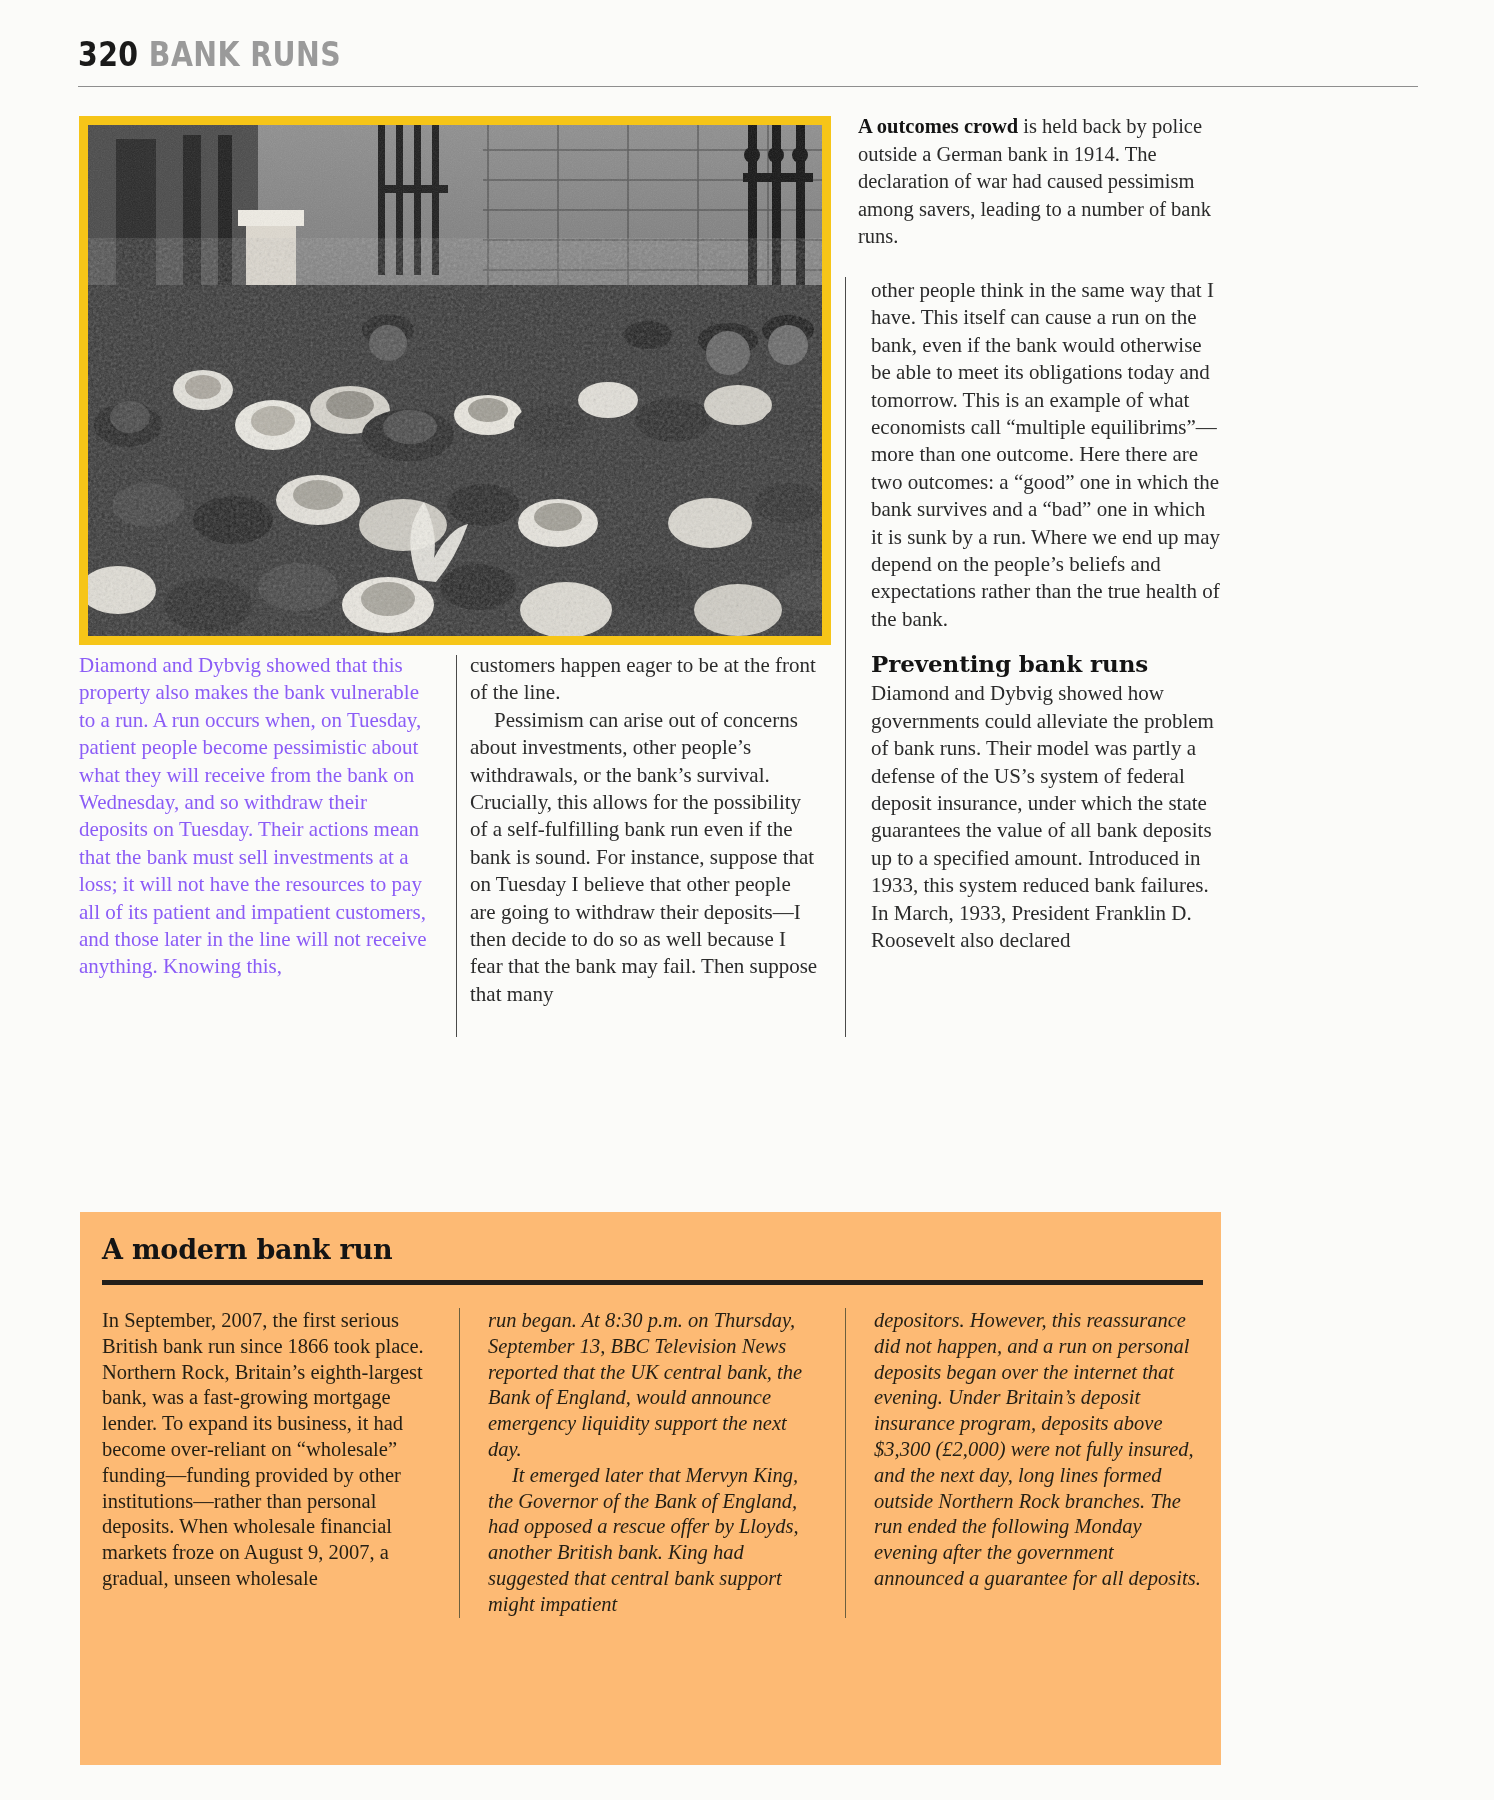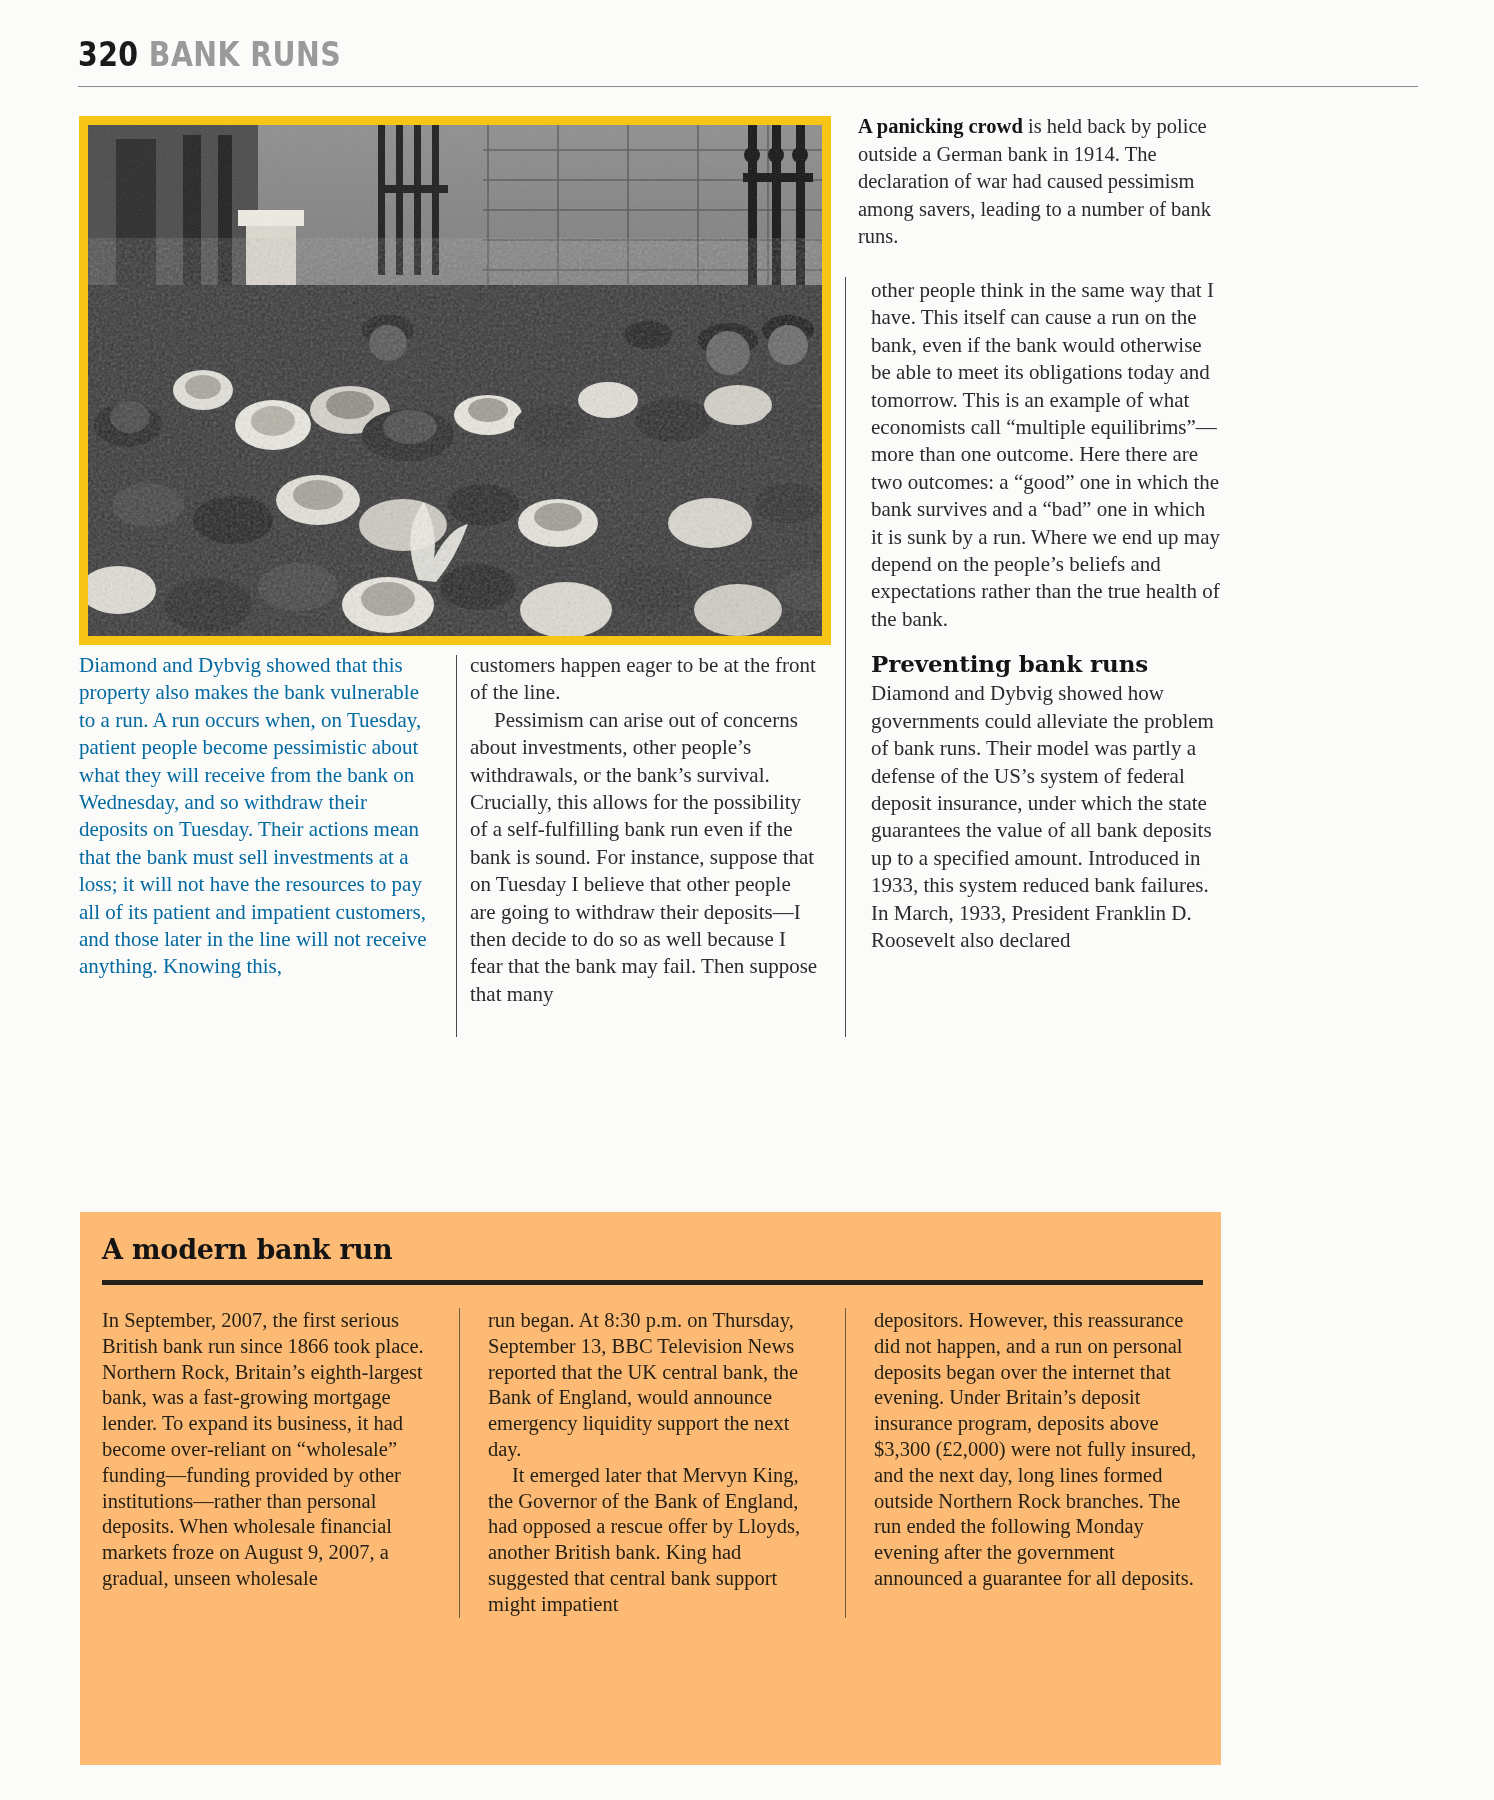--- a/index.html
+++ b/index.html
@@ -128,21 +128,21 @@
   }
 
   
   .col-a {
     position: absolute;
     left: 79px;
     top: 652px;
     width: 352px;
     font-size: 21px;
     line-height: 27.4px;
-    color: #0369a1;
+    color: #8b5cf6;
   }
   .col-b {
     position: absolute;
     left: 470px;
     top: 652px;
     width: 350px;
     font-size: 21px;
     line-height: 27.4px;
     color: #2b2b2b;
   }
@@ -197,20 +197,21 @@
     font-size: 20.5px;
     line-height: 25.8px;
     color: #241f14;
   }
   .sb-col p { margin: 0; }
   .sb-col.c2, .sb-col.c3 {
     border-left: 1.3px solid #6b5f3e;
     padding-left: 28px;
     margin-left: 28px;
     width: 333px;
+    font-style: italic;
   }
   .sb-indent { text-indent: 24px; }
 </style>
 </head>
 <body>
 
 <div class="page">
 
   <div class="header">
     <div class="header-line"><span class="page-number">320</span><span class="header-title">BANK RUNS</span></div>
@@ -331,21 +332,21 @@
           <ellipse cx="300" cy="218" rx="19" ry="18" fill="#4d4d4d"></ellipse>
         </g>
 
         <rect x="0" y="0" width="734" height="511" filter="url(#grain)" opacity="0.30"></rect>
         <rect x="0" y="150" width="734" height="361" filter="url(#grain2)" opacity="0.38"></rect>
       </svg>
     </div>
   </div>
 
   <div class="caption">
-    <b>A panicking crowd</b><span> is held back by police outside a German bank in 1914. The declaration of war had caused pessimism among savers, leading to a number of bank runs.</span>
+    <b>A outcomes crowd</b><span> is held back by police outside a German bank in 1914. The declaration of war had caused pessimism among savers, leading to a number of bank runs.</span>
   </div>
 
   <div class="rule-right"></div>
   <div class="rule-ab"></div>
 
   <div class="right-col" style="border-left:none; padding-left:13px;">
     <p>other people think in the same way that I have. This itself can cause a run on the bank, even if the bank would otherwise be able to meet its obligations today and tomorrow. This is an example of what economists call “multiple equilibrims”—more than one outcome. Here there are two outcomes: a “good” one in which the bank survives and a “bad” one in which it is sunk by a run. Where we end up may depend on the people’s beliefs and expectations rather than the true health of the bank.</p>
     <div class="subhead">Preventing bank runs</div>
     <p>Diamond and Dybvig showed how governments could alleviate the problem of bank runs. Their model was partly a defense of the US’s system of federal deposit insurance, under which the state guarantees the value of all bank deposits up to a specified amount. Introduced in 1933, this system reduced bank failures. In March, 1933, President Franklin D. Roosevelt also declared</p>
   </div>

